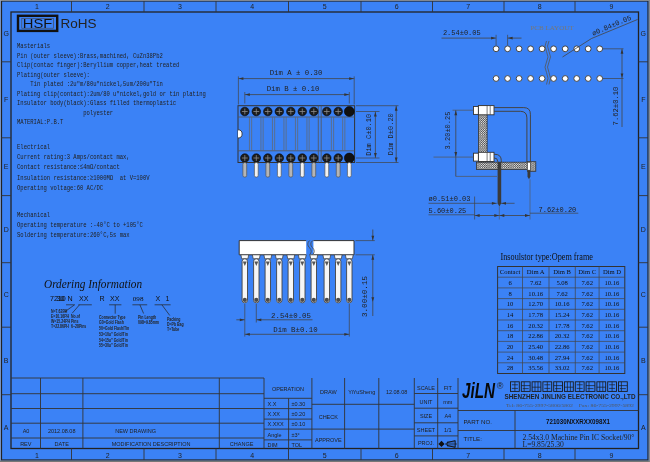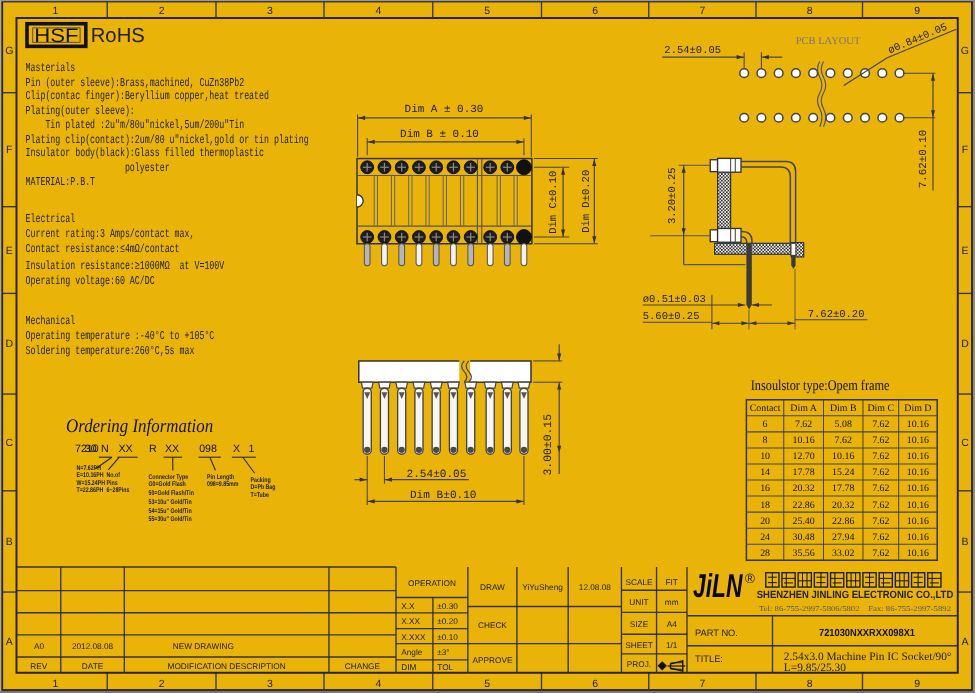--- a/index.html
+++ b/index.html
@@ -1,16 +1,16 @@
 <!DOCTYPE html>
 <html><head>
 <meta charset="utf-8">
 <style>
 html,body{margin:0;padding:0;background:#fff;}
-#page{position:relative;width:650px;height:462px;background:#eab308;overflow:hidden;
+#page{position:relative;width:650px;height:462px;background:#3b82f6;overflow:hidden;
   font-family:"Liberation Sans", sans-serif;}
 .tb{position:absolute;color:#222;}
 svg{position:absolute;left:0;top:0;}
 </style>
 </head>
 <body>
 <div id="page">
 <svg width="650" height="462" viewBox="0 0 650 462">
 <defs>
 <pattern id="hatch" width="2.2" height="2.2" patternUnits="userSpaceOnUse">
@@ -731,21 +731,21 @@
 
 <div class="tb" style="left:44px;top:277px;font-size:12.8px;font-family:'Liberation Serif',serif;font-style:italic;color:#111;transform:scaleX(0.88);transform-origin:0 0;">Ordering Information</div>
 
 <div class="tb" style="left:0;top:294.8px;font-size:7.1px;color:#111;">
 <span style="position:absolute;left:50px;">7210</span>
 <span style="position:absolute;left:56.5px;text-align:right;">30</span>
 <span style="position:absolute;left:67.4px;">N</span>
 <span style="position:absolute;left:79px;">XX</span>
 <span style="position:absolute;left:99.4px;">R</span>
 <span style="position:absolute;left:110px;">XX</span>
-<span style="position:absolute;left:132.8px;">098</span>
+<span style="position:absolute;left:132.8px;font-family:Liberation Serif, serif;">098</span>
 <span style="position:absolute;left:155.4px;">X</span>
 <span style="position:absolute;left:165.6px;">1</span>
 </div>
 
 <div class="tb" style="left:50.5px;top:308.5px;font-size:4.5px;line-height:5px;font-weight:bold;white-space:pre;transform:scaleX(0.78);transform-origin:0 0;">N=7.62PH
 E=10.16PH
 W=15.24PH
 T=22.86PH</div>
 
 <div class="tb" style="left:70.5px;top:314px;font-size:4.5px;line-height:5px;font-weight:bold;white-space:pre;transform:scaleX(0.78);transform-origin:0 0;">No.of

